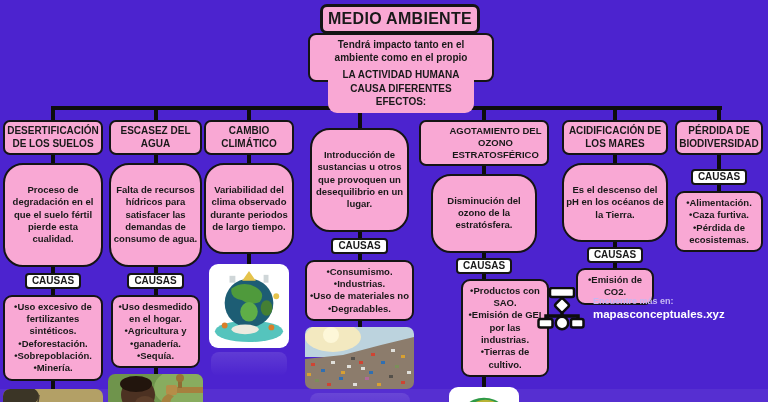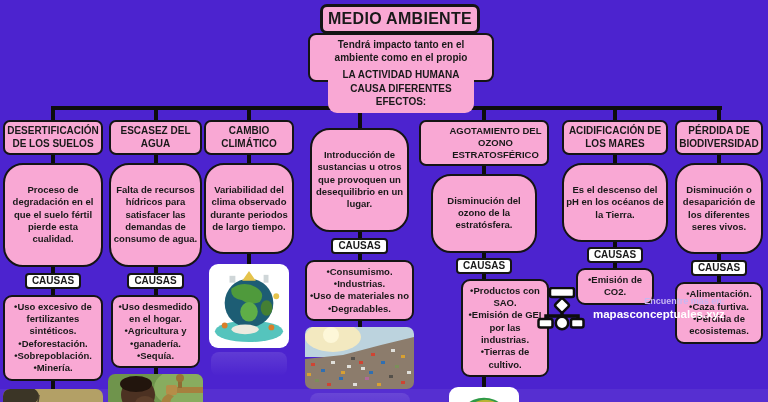--- a/index.html
+++ b/index.html
@@ -45,21 +45,21 @@
   .img-card { background:#ffffff; border-radius:9px; padding:3px; line-height:0; flex:none; }
   .refl { height:24px; border-radius:8px; margin-top:4px;
           background:linear-gradient(to bottom, rgba(255,255,255,.28), rgba(255,255,255,0));
           opacity:.4; }
   .floor { position:absolute; left:0; bottom:0; width:768px; height:13px;
            background:rgba(255,255,255,.06); z-index:0; }
 
   
   .footer { position:absolute; left:537px; top:287px; display:flex; align-items:center; gap:8px; z-index:2; }
   .footer-text { line-height:1.25; }
-  .footer-more { font-size:9px; color:#c6b7f2; font-weight:600;text-align:right; }
+  .footer-more { font-size:9px; color:#c6b7f2; font-weight:600; }
   .footer-site { font-size:11.5px; color:#ffffff; font-weight:800; }
 </style>
 </head>
 <body>
 
 <div class="stage">
 
   <div class="trunk-v"></div>
   <div class="h-line"></div>
   <div class="floor"></div>
@@ -243,21 +243,20 @@
     <div class="stub s5"></div>
     <div class="causas">CAUSAS</div>
     <div class="stub s5"></div>
     <div class="box cbox">•Emisión de CO2.</div>
   </div>
 
   <div class="branch b7">
     <div class="stub s14"></div>
     <div class="box hbox">PÉRDIDA DE BIODIVERSIDAD</div>
     <div class="stub s8"></div>
-    <div class="box dbox">Disminución o desaparición de los diferentes seres vivos.</div>
     <div class="stub s6"></div>
     <div class="causas">CAUSAS</div>
     <div class="stub s6"></div>
     <div class="box cbox">•Alimentación.
 •Caza furtiva.
 •Pérdida de ecosistemas.</div>
   </div>
 
   <div class="footer">
     <span style="line-height:0">

